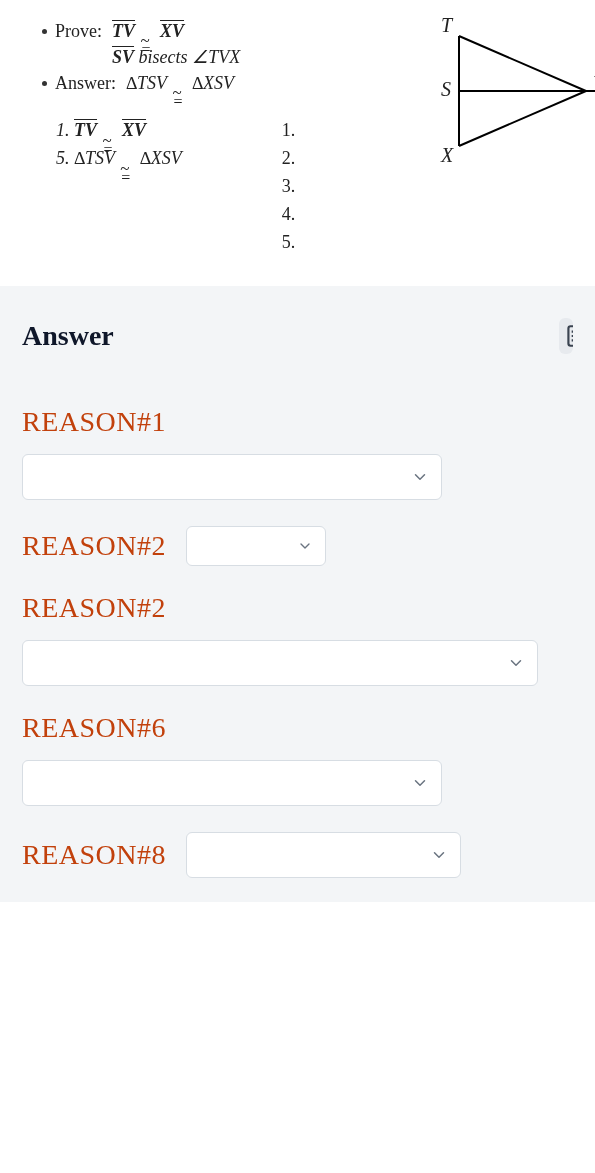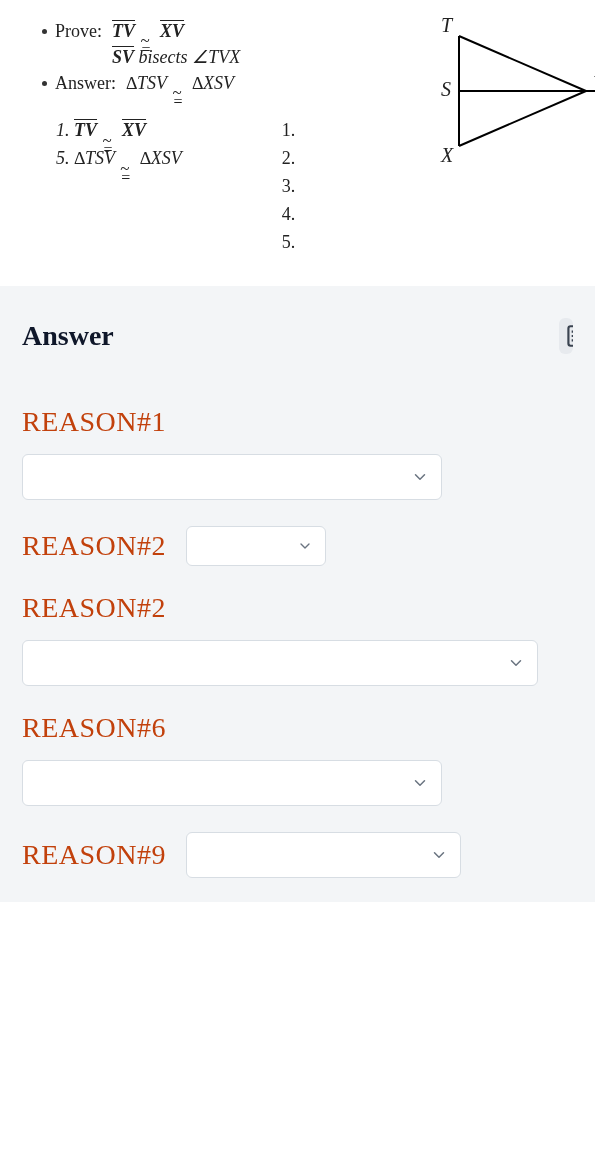--- a/index.html
+++ b/index.html
@@ -264,21 +264,21 @@
       <span></span>
       <span class="chevron">
         <svg width="18" height="18" viewBox="0 0 24 24">
             <path d="M6 9l6 6 6-6" fill="none" stroke="#6a7480" stroke-width="2" stroke-linecap="round" stroke-linejoin="round"></path>
           </svg>
       </span>
     </div>
   </div>
 
   <div class="reason-row">
-    <span class="reason-label" style="margin-top:0;">REASON#9</span>
+    <span class="reason-label" style="margin-top:0;">REASON#8</span>
     <div class="select small5">
       <span></span>
       <span class="chevron">
         <svg width="18" height="18" viewBox="0 0 24 24">
             <path d="M6 9l6 6 6-6" fill="none" stroke="#6a7480" stroke-width="2" stroke-linecap="round" stroke-linejoin="round"></path>
           </svg>
       </span>
     </div>
   </div>
 

